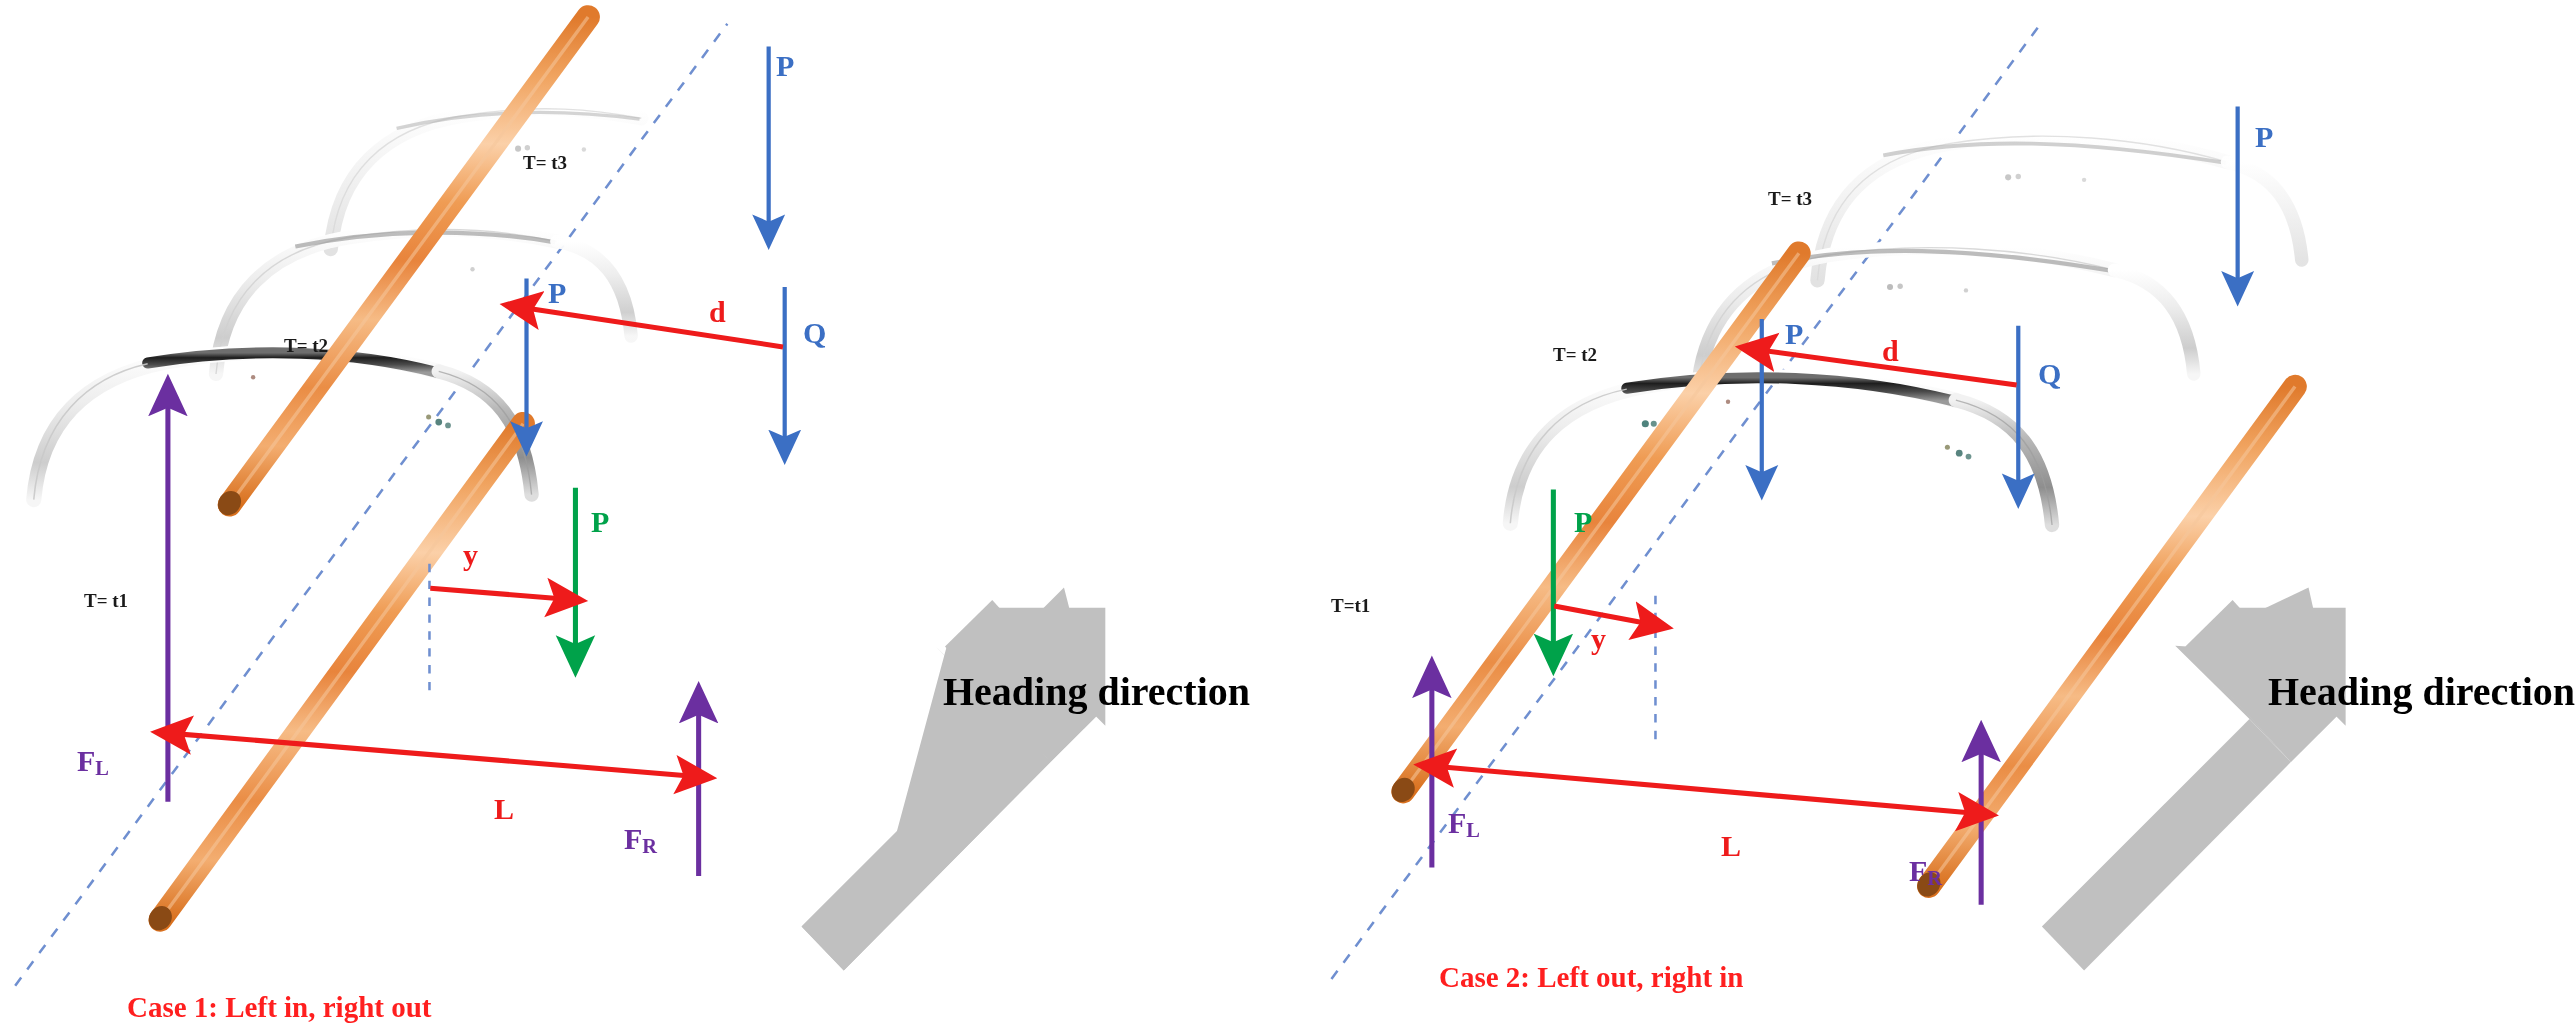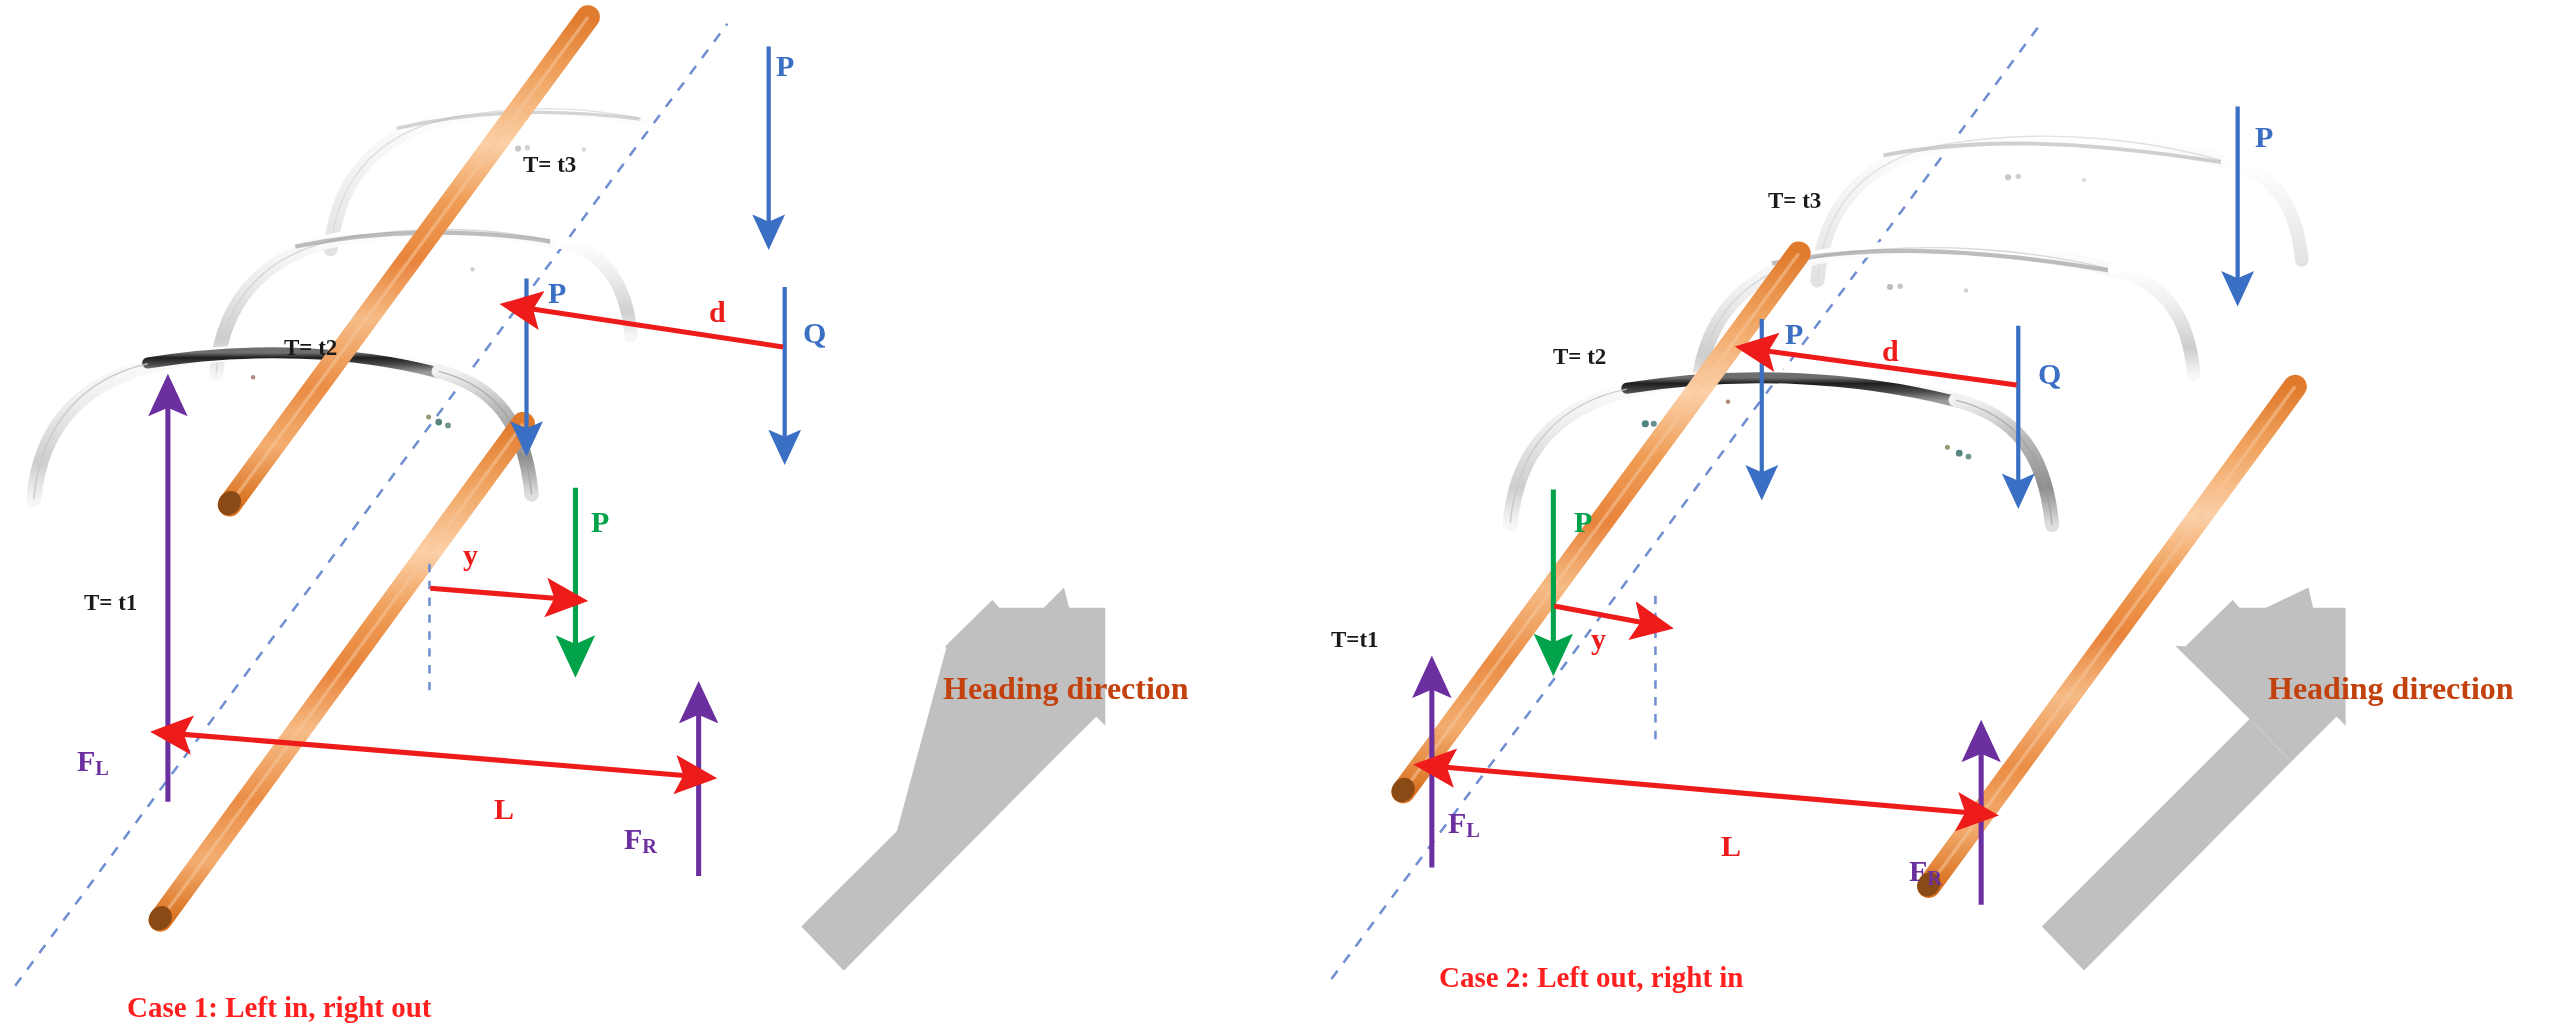--- a/index.html
+++ b/index.html
@@ -28,26 +28,26 @@
     display: block;
   }
   .lbl {
     position: absolute;
     font-family: "Liberation Serif", "DejaVu Serif", serif;
     font-weight: bold;
     white-space: nowrap;
     line-height: 1;
     user-select: none;
   }
-  .lbl-time   { font-size: 23px; color: #1a1a1a; }
+  .lbl-time   { font-size: 19px; color: #1a1a1a; }
   .lbl-blue   { font-size: 30px; color: #3b6fc4; }
   .lbl-green  { font-size: 30px; color: #00a24a; }
   .lbl-red    { font-size: 30px; color: #ee1b1b; }
   .lbl-purple { font-size: 30px; color: #6b2fa0; }
-  .lbl-head   { font-size: 32px; color: #c2410c; }
+  .lbl-head   { font-size: 40px; color: #000000; }
   .lbl-case   { font-size: 29px; color: #ff1f1f; }
   .sub {
     font-size: 0.68em;
     vertical-align: -0.22em;
     letter-spacing: 0;
   }
 </style>
 </head>
 <body>
 
@@ -290,21 +290,21 @@
 <div class="lbl lbl-red" style="left:494px; top:794px;">L</div>
 
 <div class="lbl lbl-purple" style="left:624px; top:824px;"><span>F</span><span class="sub">R</span></div>
 
 <div class="lbl lbl-head" style="left:943px; top:672px;">Heading direction</div>
 
 <div class="lbl lbl-case" style="left:127px; top:963px;margin-top:30px;">Case 1:  Left in, right out</div>
 
 <div class="lbl lbl-time" style="left:1768px; top:189px;">T= t3</div>
 <div class="lbl lbl-time" style="left:1553px; top:345px;">T= t2</div>
-<div class="lbl lbl-time" style="left:1331px; top:596px;margin-top:32px;">T=t1</div>
+<div class="lbl lbl-time" style="left:1331px; top:596px;">T=t1</div>
 
 <div class="lbl lbl-blue" style="left:2255px; top:122px;">P</div>
 <div class="lbl lbl-blue" style="left:1785px; top:319px;">P</div>
 <div class="lbl lbl-blue" style="left:2038px; top:359px;">Q</div>
 <div class="lbl lbl-red" style="left:1882px; top:336px;">d</div>
 
 <div class="lbl lbl-green" style="left:1574px; top:507px;">P</div>
 <div class="lbl lbl-red" style="left:1591px; top:624px;">y</div>
 
 <div class="lbl lbl-purple" style="left:1448px; top:808px;"><span>F</span><span class="sub">L</span></div>

